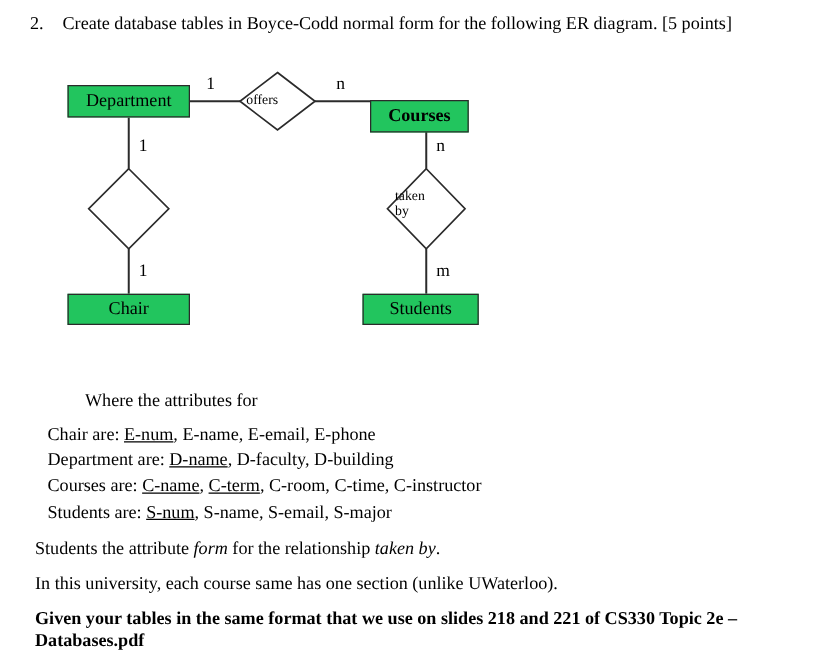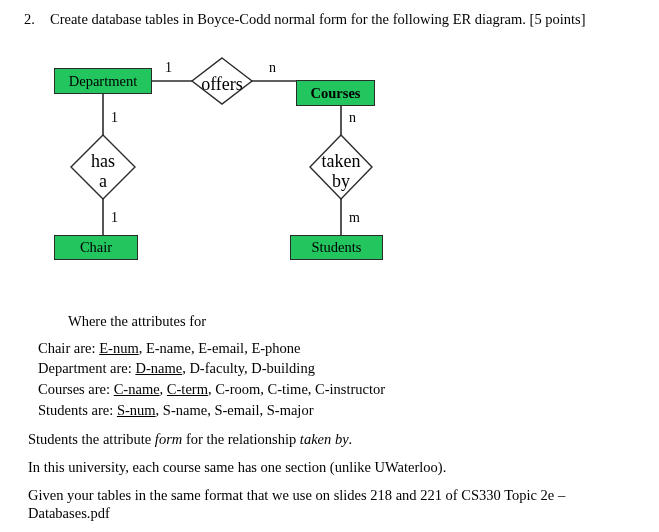--- a/index.html
+++ b/index.html
@@ -61,23 +61,23 @@
     line-height: 1;
   }
   .card-label {
     position: absolute;
     font-size: 14px;
     line-height: 1;
     white-space: nowrap;
   }
   .diamond-label {
     position: absolute;
-    font-size: 18px;
+    font-size: 11px;
     line-height: 1.12;
-    text-align: center;
+    text-align: left;
     white-space: nowrap;
   }
 
   
   .prose {
     position: absolute;
     left: 28px;
     top: 314px;
     width: 620px;
     font-size: 14.5px;
@@ -145,34 +145,30 @@
     </svg>
 
     <div class="entity-box" style="left:54px; top:18px; width:98px; height:26px;">
       <span>Department</span>
     </div>
 
     <div class="entity-box" style="left:296px; top:30px; width:79px; height:26px;font-weight:bold;">
       <span>Courses</span>
     </div>
 
-    <div class="entity-box" style="left:54px; top:185px; width:84px; height:25px;">
+    <div class="entity-box" style="left:54px; top:185px; width:98px; height:25px;">
       <span>Chair</span>
     </div>
 
     <div class="entity-box" style="left:290px; top:185px; width:93px; height:25px;">
       <span>Students</span>
     </div>
 
     <div class="diamond-label" style="left:197px; top:24px; width:50px;">offers</div>
 
-    <div class="diamond-label" style="left:78px; top:101px; width:50px;">
-      <div>has</div>
-      <div>a</div>
-    </div>
 
     <div class="diamond-label" style="left:316px; top:101px; width:50px;">
       <div>taken</div>
       <div>by</div>
     </div>
 
     <div class="card-label" style="left:165px; top:11px;">1</div>
 
     <div class="card-label" style="left:269px; top:11px;">n</div>
 
@@ -206,17 +202,17 @@
       <p class="attr-line">
         <span>Students are:</span>
         <span class="key">S-num</span><span>, S-name, S-email, S-major</span>
       </p>
     </div>
 
     <p class="p-line para"><span>Students the attribute </span><span class="ital">form</span><span> for the relationship </span><span class="ital">taken by</span><span>.</span></p>
 
     <p class="p-line para">In this university, each course same has one section (unlike UWaterloo).</p>
 
-    <p class="para para-wrap" style="width:600px;">Given your tables in the same format that we use on slides 218 and 221 of CS330 Topic 2e – Databases.pdf</p>
+    <p class="para para-wrap" style="width:600px;font-weight:bold;">Given your tables in the same format that we use on slides 218 and 221 of CS330 Topic 2e – Databases.pdf</p>
 
   </div>
 
 </div>
 
 </body></html>

